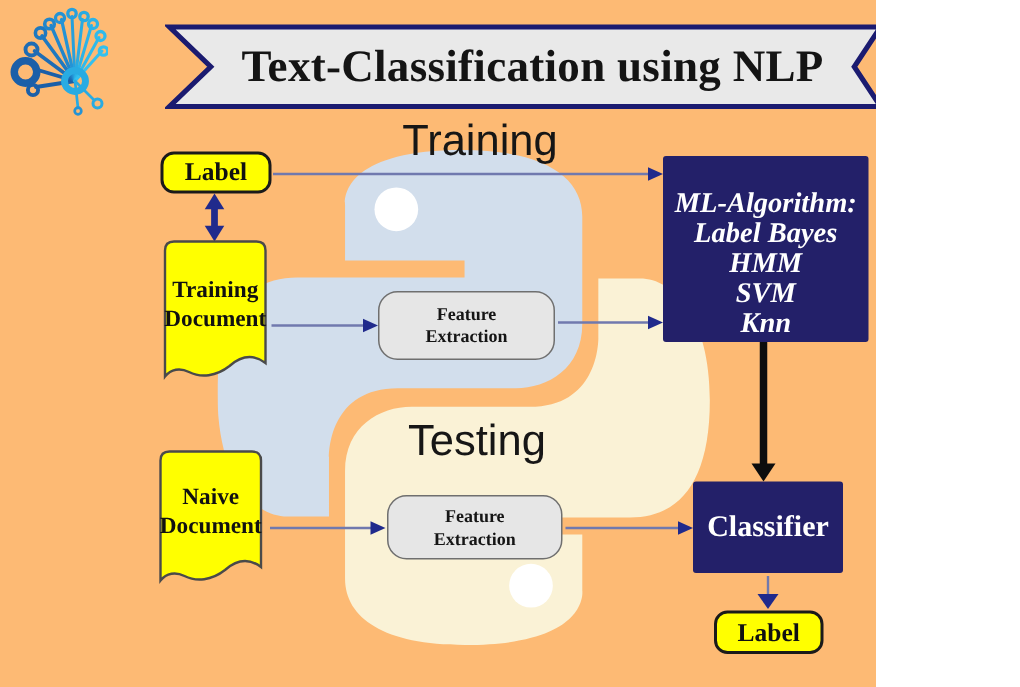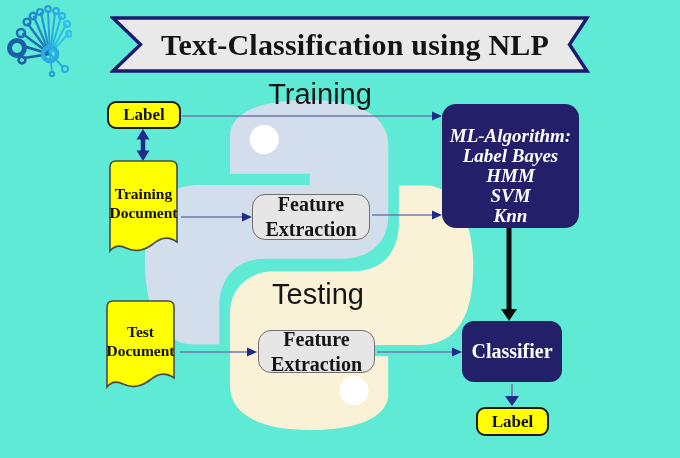--- a/index.html
+++ b/index.html
@@ -1,17 +1,17 @@
 <!DOCTYPE html>
 <html style="--node-navy: #232069; --node-yellow: #ffff00; --node-gray: #e6e6e6; --node-gray-border: #6f6f6f; --doc-border: #4a4a4a; --arrow-line: #7079ae; --arrow-head: #202a8c; --arrow-black: #0d0d0d; --banner-fill: #e9e9e9; --banner-border: #1b1b70; --watermark-blue: #d2deec; --watermark-yellow: #faf2d6; --logo-blue-dark: #1b5fa8; --logo-blue-light: #29abe2; --text-dark: #141414;"><head>
 <meta charset="utf-8">
 <style>
   html,body{margin:0;padding:0;background:#ffffff;}
   .canvas{
-    position:relative;width:680px;height:458px;background:#5eead4;overflow:hidden;
+    position:relative;width:584px;height:458px;background:#fdba74;overflow:hidden;
     font-family:"Liberation Serif", serif;
   }
   svg{display:block;}
   .abs{position:absolute;}
 
   
   .banner-title{
     position:absolute;left:140px;top:17px;width:430px;height:55px;
     display:flex;align-items:center;justify-content:center;
     font-weight:bold;font-size:30px;color:var(--text-dark,#141414);
@@ -30,28 +30,28 @@
   .node{position:absolute;display:flex;align-items:center;justify-content:center;
         text-align:center;box-sizing:border-box;}
   .node.yellow{
     background:var(--node-yellow,#ffff00);
     border:2px solid #1a1a1a;border-radius:9px;
     font-weight:bold;font-size:17px;color:#111;font-family:Liberation Serif, serif;
   }
   .node.gray{
     background:var(--node-gray,#e6e6e6);
     border:1.5px solid var(--node-gray-border,#777);border-radius:13px;
-    font-weight:bold;font-size:20px;color:#151515;line-height:1.25;
+    font-weight:bold;font-size:12px;color:#151515;line-height:1.25;
     flex-direction:column;
   }
   .node.navy{
-    background:var(--node-navy,#232069);color:#fff;border-radius:12px;
+    background:var(--node-navy,#232069);color:#fff;border-radius:2px;
     font-weight:bold;
   }
-  #ml-box{border-radius:14px;flex-direction:column;font-style:italic;
+  #ml-box{border-radius:2px;flex-direction:column;font-style:italic;
           font-size:19px;line-height:20px;padding-top:20px;}
   #classifier-box{font-size:20px;}
 
   
   .doc{position:absolute;}
   .doc .doc-text{
     position:absolute;left:0;top:0;width:100%;height:88%;
     display:flex;flex-direction:column;align-items:center;justify-content:center;
     font-weight:bold;font-size:15.5px;line-height:1.25;color:#111;text-align:center;
   }
@@ -171,21 +171,21 @@
     <span>HMM</span>
     <span>SVM</span>
     <span>Knn</span>
   </div>
 
   <div class="doc" style="left:103px;top:298px;width:75px;height:98px;">
     <svg width="75" height="98" viewBox="0 0 75 98">
       <path d="M4,9 Q4,3 10,3 L65,3 Q71,3 71,9 L71,80 C63,74 55,75 47,82 C38,89 28,90 20,86 C14,83 8,84 4,89 Z" style="fill:var(--node-yellow,#ffff00);stroke:var(--doc-border,#4a4a4a);stroke-width:1.6"></path>
     </svg>
     <div class="doc-text">
-      <span>Test</span>
+      <span>Naive</span>
       <span>Document</span>
     </div>
   </div>
 
   <div class="node gray" id="fe-bottom" style="left:258px;top:330px;width:117px;height:43px;">
     <span>Feature</span>
     <span>Extraction</span>
   </div>
 
   <div class="node navy" id="classifier-box" style="left:462px;top:321px;width:100px;height:61px;">

